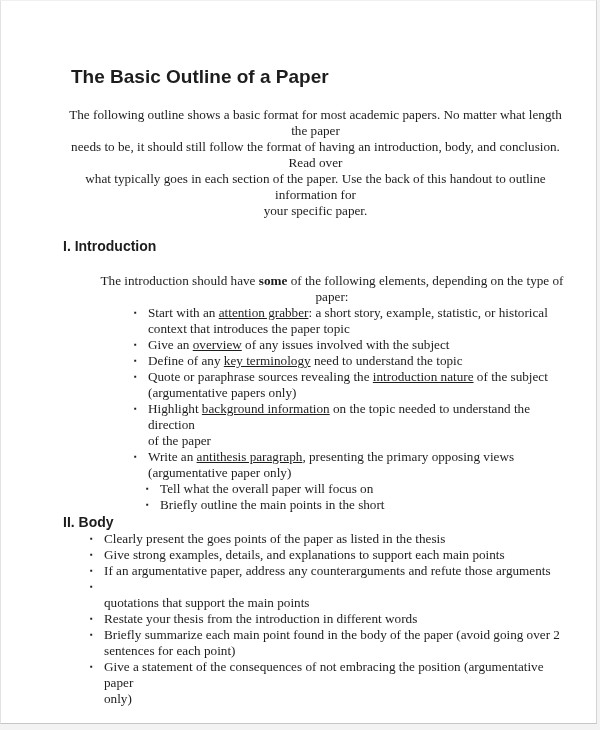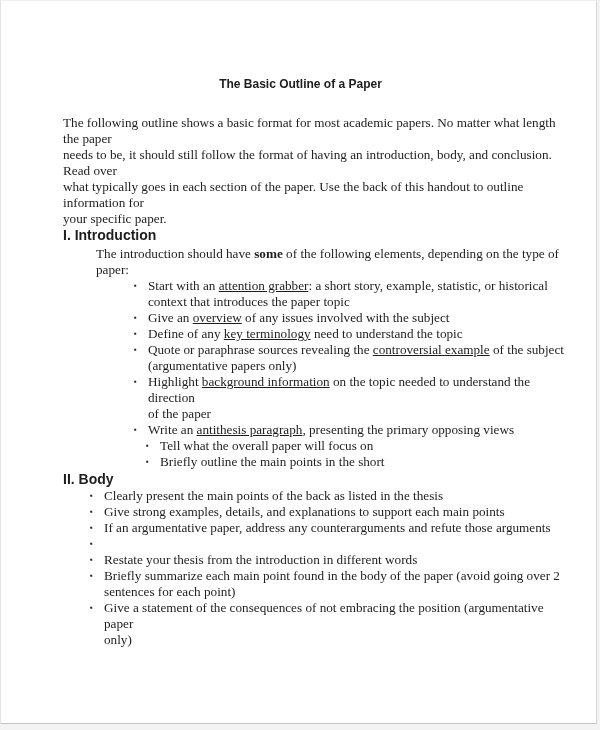--- a/index.html
+++ b/index.html
@@ -21,36 +21,36 @@
   }
   .content {
     padding: 58px 58px 0 62px;
     color: #1d1d1d;
     font-size: 13.2px;
     line-height: 16px;
   }
   .title {
     font-family: "Liberation Sans", sans-serif;
     font-weight: bold;
-    font-size: 12px;
+    font-size: 19px;
     line-height: 19px;
-    text-align: center;
-    margin: 16px;
+    text-align: left;
+    margin: 8px;
   }
-  .intro { margin: 21px -30px 0 0; }
+  .intro { margin: 21px -30px 0 0; text-align: center; }
   .heading {
     font-family: "Liberation Sans", sans-serif;
     font-weight: bold;
     font-size: 14px;
     line-height: 17px;
   }
-  .h-intro { }
+  .h-intro { margin-top: 19px; }
   .h-body { margin-top: 1px; }
   .h-conclusion { margin-top: 18px; }
-  .lead { margin: 2px -30px 0 33px; }
+  .lead { margin: 18px -30px 0 33px; text-align: center; }
   .thesis-lead { margin-top: 10px; }
   .bullets { margin-right: -30px; }
   .bullet { display: flex; }
   .b-l1 { margin-left: 71px; }
   .b-l2 { margin-left: 83px; }
   .b-l3 { margin-left: 27px; }
   .marker {
     flex: 0 0 14px;
     font-size: 8px;
     line-height: 16px;
@@ -80,62 +80,62 @@
         <div class="bullet b-l1">
           <span class="marker">▪</span>
           <span class="bt"><span>Give an </span><span data-u="">overview</span><span> of any issues involved with the subject</span></span>
         </div>
         <div class="bullet b-l1">
           <span class="marker">▪</span>
           <span class="bt"><span>Define of any </span><span data-u="">key terminology</span><span> need to understand the topic</span></span>
         </div>
         <div class="bullet b-l1">
           <span class="marker">▪</span>
-          <span class="bt"><span>Quote or paraphrase sources revealing the </span><span data-u="">controversial example</span><span> of the subject</span><br><span>(argumentative papers only)</span></span>
+          <span class="bt"><span>Quote or paraphrase sources revealing the </span><span data-u="">introduction nature</span><span> of the subject</span><br><span>(argumentative papers only)</span></span>
         </div>
         <div class="bullet b-l1">
           <span class="marker">▪</span>
           <span class="bt"><span>Highlight </span><span data-u="">background information</span><span> on the topic needed to understand the direction</span><br><span>of the paper</span></span>
         </div>
         <div class="bullet b-l1">
           <span class="marker">▪</span>
-          <span class="bt"><span>Write an </span><span data-u="">antithesis paragraph</span><span>, presenting the primary opposing views</span><br></span>
+          <span class="bt"><span>Write an </span><span data-u="">antithesis paragraph</span><span>, presenting the primary opposing views</span><br><span>(argumentative paper only)</span></span>
         </div>
       </div>
 
       <div class="bullets">
         <div class="bullet b-l2">
           <span class="marker">▪</span>
           <span class="bt">Tell what the overall paper will focus on</span>
         </div>
         <div class="bullet b-l2">
           <span class="marker">▪</span>
           <span class="bt">Briefly outline the main points in the short</span>
         </div>
       </div>
     </div>
 
     <div>
       <div class="heading h-body">II. Body</div>
       <div class="bullets">
         <div class="bullet b-l3">
           <span class="marker">▪</span>
-          <span class="bt"><span>Clearly present the main points of the back as listed in the thesis</span></span>
+          <span class="bt"><span>Clearly present the goes points of the paper as listed in the thesis</span></span>
         </div>
         <div class="bullet b-l3">
           <span class="marker">▪</span>
           <span class="bt"><span>Give strong examples, details, and explanations to support each main points</span></span>
         </div>
         <div class="bullet b-l3">
           <span class="marker">▪</span>
           <span class="bt"><span>If an argumentative paper, address any counterarguments and refute those arguments</span></span>
         </div>
         <div class="bullet b-l3">
           <span class="marker">▪</span>
-          <span class="bt"><br></span>
+          <span class="bt"><br><span>quotations that support the main points</span></span>
         </div>
       </div>
     </div>
 
     <div>
       <div class="bullets">
         <div class="bullet b-l3">
           <span class="marker">▪</span>
           <span class="bt"><span>Restate your thesis from the introduction in different words</span></span>
         </div>

